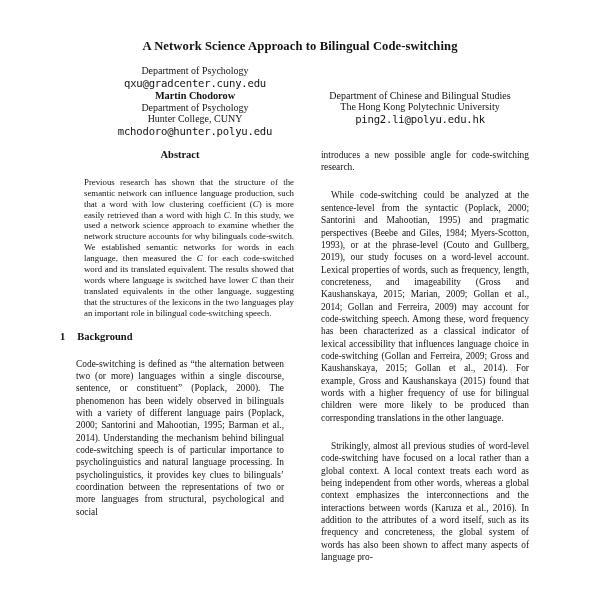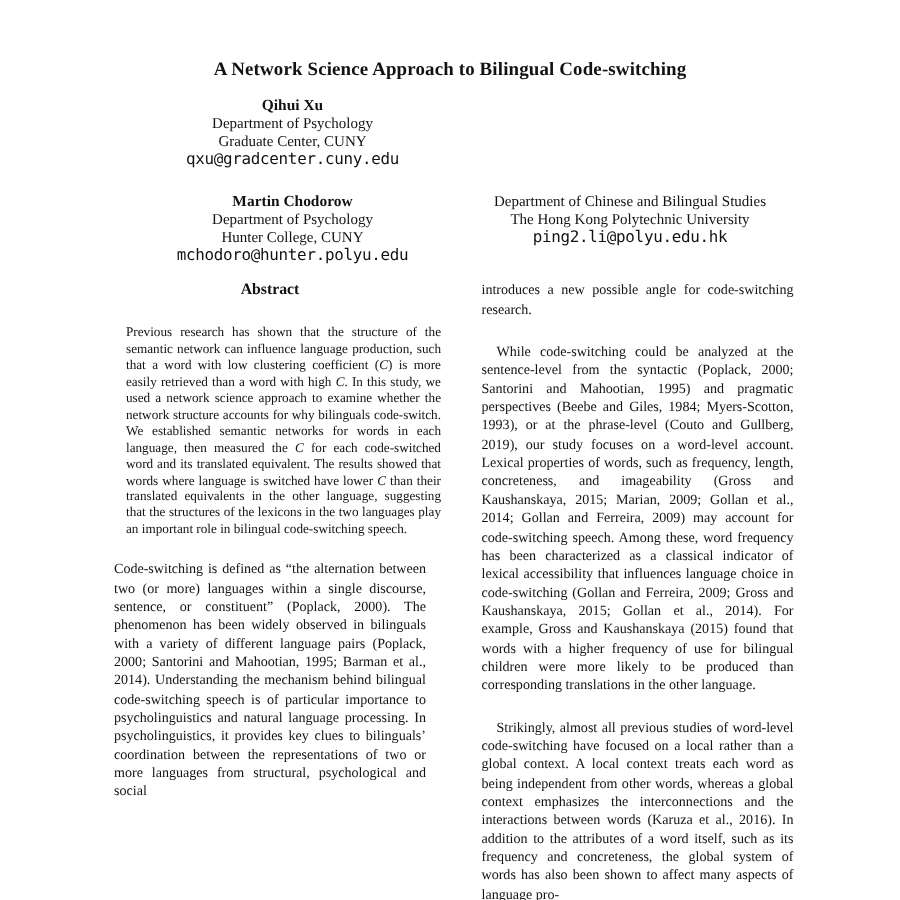--- a/index.html
+++ b/index.html
@@ -18,21 +18,21 @@
     font-size: 12.6px;
     font-weight: bold;
     letter-spacing: 0.1px;
   }
   .authors { margin-top: 11px; }
   .author-row {
     display: flex;
     padding-left: 85px;
     align-items: flex-start;
   }
-  .author-row + .author-row { margin-top: 16px; }
+  .author-row + .author-row { }
   .author-cell { text-align: center; }
   .author-cell.col-left  { width: 220px; flex: 0 0 220px; }
   .author-cell.col-right { width: 230px; flex: 0 0 230px; }
   .author-name { font-weight: bold; font-size: 10.3px; line-height: 12px; }
   .author-affil { font-size: 10px; line-height: 11.6px; }
   .author-email {
     font-family: "DejaVu Sans Mono", monospace;
     font-size: 10.6px;
     line-height: 13px;
     white-space: nowrap;
@@ -77,23 +77,21 @@
 </head>
 <body>
 
 <div class="page">
 
   <div class="paper-title">A Network Science Approach to Bilingual Code-switching</div>
 
   <div class="authors">
     <div class="author-row">
       <div class="author-cell col-left">
-        <div class="author-name">Qihui Xu</div>
         <div class="author-affil">Department of Psychology</div>
-        <div class="author-affil">Graduate Center, CUNY</div>
         <div class="author-email">qxu@gradcenter.cuny.edu</div>
       </div>
     </div>
     <div class="author-row">
       <div class="author-cell col-left">
         <div class="author-name">Martin Chodorow</div>
         <div class="author-affil">Department of Psychology</div>
         <div class="author-affil">Hunter College, CUNY</div>
         <div class="author-email">mchodoro@hunter.polyu.edu</div>
       </div>
@@ -103,20 +101,23 @@
         <div class="author-email">ping2.li@polyu.edu.hk</div>
       </div>
     </div>
   </div>
 
   <div class="columns">
 
     <div class="col left-col">
       <div class="abstract-heading">Abstract</div>
       <p class="abstract-text">Previous research has shown that the structure of the semantic network can influence language production, such that a word with low clustering coefficient (<span class="mathvar">C</span>) is more easily retrieved than a word with high <span class="mathvar">C</span>. In this study, we used a network science approach to examine whether the network structure accounts for why bilinguals code-switch. We established semantic networks for words in each language, then measured the <span class="mathvar">C</span> for each code-switched word and its translated equivalent. The results showed that words where language is switched have lower <span class="mathvar">C</span> than their translated equivalents in the other language, suggesting that the structures of the lexicons in the two languages play an important role in bilingual code-switching speech.</p>
+      <div class="section-heading">
+        <span class="sec-num">1</span><span>Background</span>
+      </div>
       <p class="body-par">Code-switching is defined as “the alternation between two (or more) languages within a single discourse, sentence, or constituent” (Poplack, 2000). The phenomenon has been widely observed in bilinguals with a variety of different language pairs (Poplack, 2000; Santorini and Mahootian, 1995; Barman et al., 2014). Understanding the mechanism behind bilingual code-switching speech is of particular importance to psycholinguistics and natural language processing. In psycholinguistics, it provides key clues to bilinguals’ coordination between the representations of two or more languages from structural, psychological and social</p>
     </div>
 
     <div class="col right-col">
       <p class="body-par">introduces a new possible angle for code-switching research.</p>
       <p class="body-par indent">While code-switching could be analyzed at the sentence-level from the syntactic (Poplack, 2000; Santorini and Mahootian, 1995) and pragmatic perspectives (Beebe and Giles, 1984; Myers-Scotton, 1993), or at the phrase-level (Couto and Gullberg, 2019), our study focuses on a word-level account. Lexical properties of words, such as frequency, length, concreteness, and imageability (Gross and Kaushanskaya, 2015; Marian, 2009; Gollan et al., 2014; Gollan and Ferreira, 2009) may account for code-switching speech. Among these, word frequency has been characterized as a classical indicator of lexical accessibility that influences language choice in code-switching (Gollan and Ferreira, 2009; Gross and Kaushanskaya, 2015; Gollan et al., 2014). For example, Gross and Kaushanskaya (2015) found that words with a higher frequency of use for bilingual children were more likely to be produced than corresponding translations in the other language.</p>
       <p class="body-par indent">Strikingly, almost all previous studies of word-level code-switching have focused on a local rather than a global context. A local context treats each word as being independent from other words, whereas a global context emphasizes the interconnections and the interactions between words (Karuza et al., 2016). In addition to the attributes of a word itself, such as its frequency and concreteness, the global system of words has also been shown to affect many aspects of language pro-</p>
     </div>
 
   </div>

